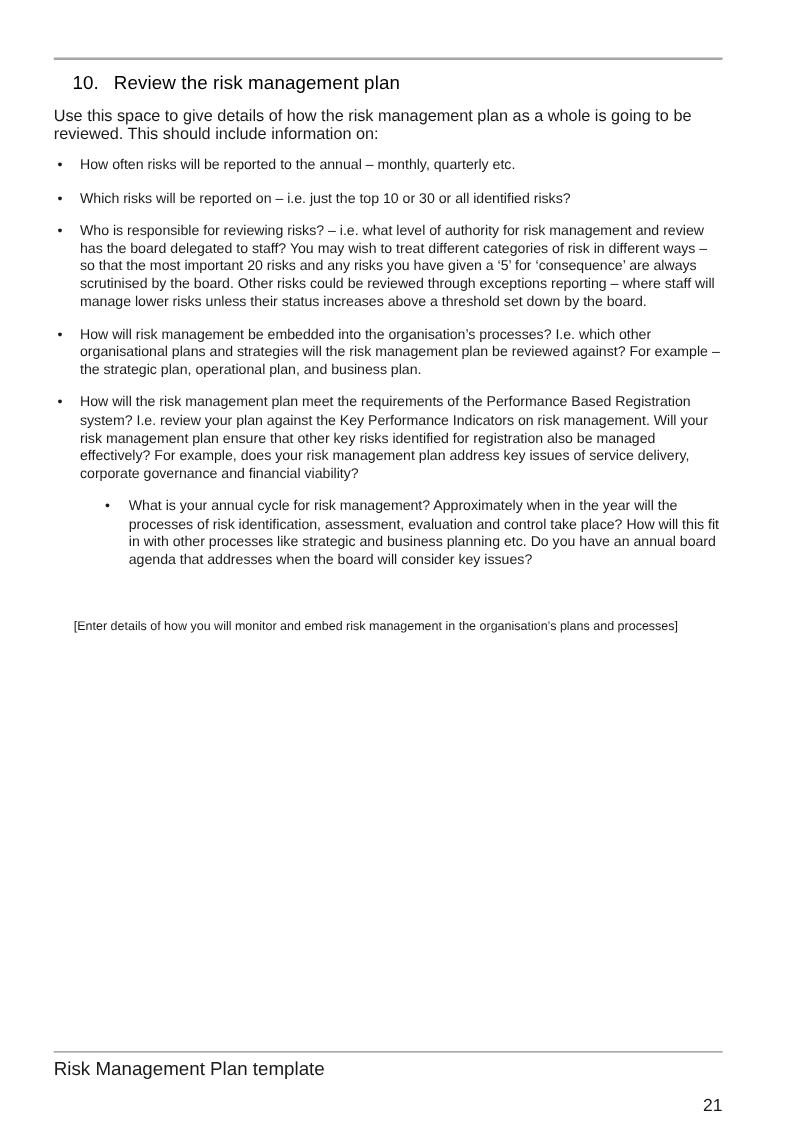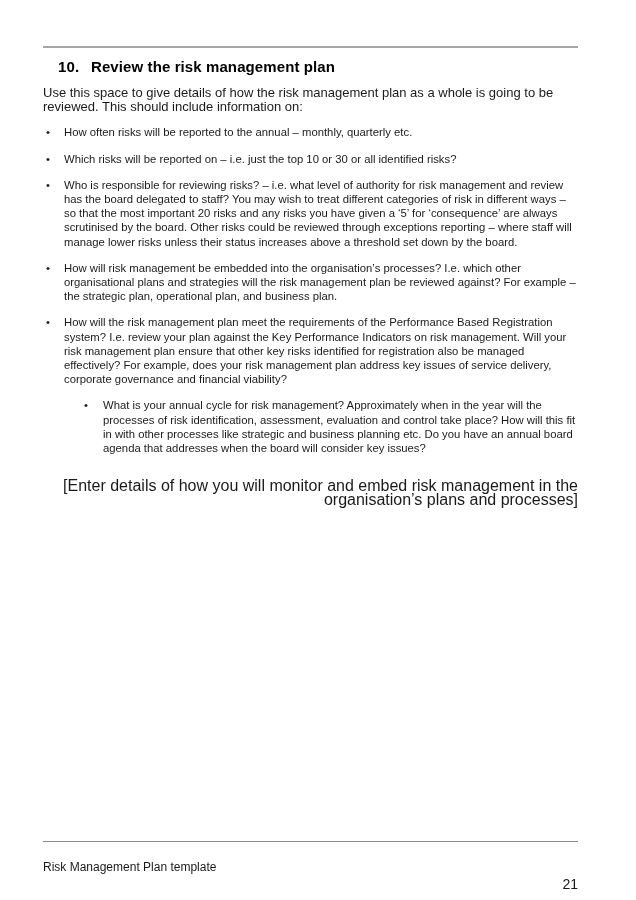--- a/index.html
+++ b/index.html
@@ -38,21 +38,21 @@
     position: absolute;
     left: 43px;
     top: 57px;
     width: 535px;
   }
 
   h1.section-heading {
     margin: 0 0 10px 0;
     padding-left: 15px;
     font-size: 15px;
-    font-weight: bold;
+    font-weight: normal;
     line-height: 19px;
     letter-spacing: 0.1px;
     color: #000000;
   }
   h1.section-heading .num {
     display: inline-block;
     min-width: 33px;
   }
 
   p.body-para {
@@ -111,25 +111,24 @@
     top: 0;
     width: 10px;
     font-size: 11.3px;
     line-height: 14.2px;
     color: #1a1a1a;
   }
 
   .spacer-after-sub { height: 12px; }
 
   p.placeholder-para {
-    margin: 0;
-    font-size: 16px;
-    line-height: 14.2px;
-    color: #1a1a1a;
-    text-align: right;
+    margin: 16px;
+    font-size: 10px;
+    line-height: 14.2px;
+    color: #1a1a1a;
   }
 
   
   .footer-rule {
     position: absolute;
     left: 43px;
     top: 841px;
     width: 535px;
     height: 1px;
     background: #8c8c8c;
@@ -137,22 +136,22 @@
   .footer {
     position: absolute;
     left: 43px;
     top: 849px;
     width: 535px;
     height: 16px;
   }
   .footer-left {
     position: absolute;
     left: 0;
-    top: 12px;
-    font-size: 12px;
+    top: 0;
+    font-size: 15px;
     line-height: 13px;
     color: #1a1a1a;
   }
   .footer-right {
     position: absolute;
     right: 0;
     top: -1px;
     font-size: 14px;
     line-height: 14px;
     color: #1a1a1a;

